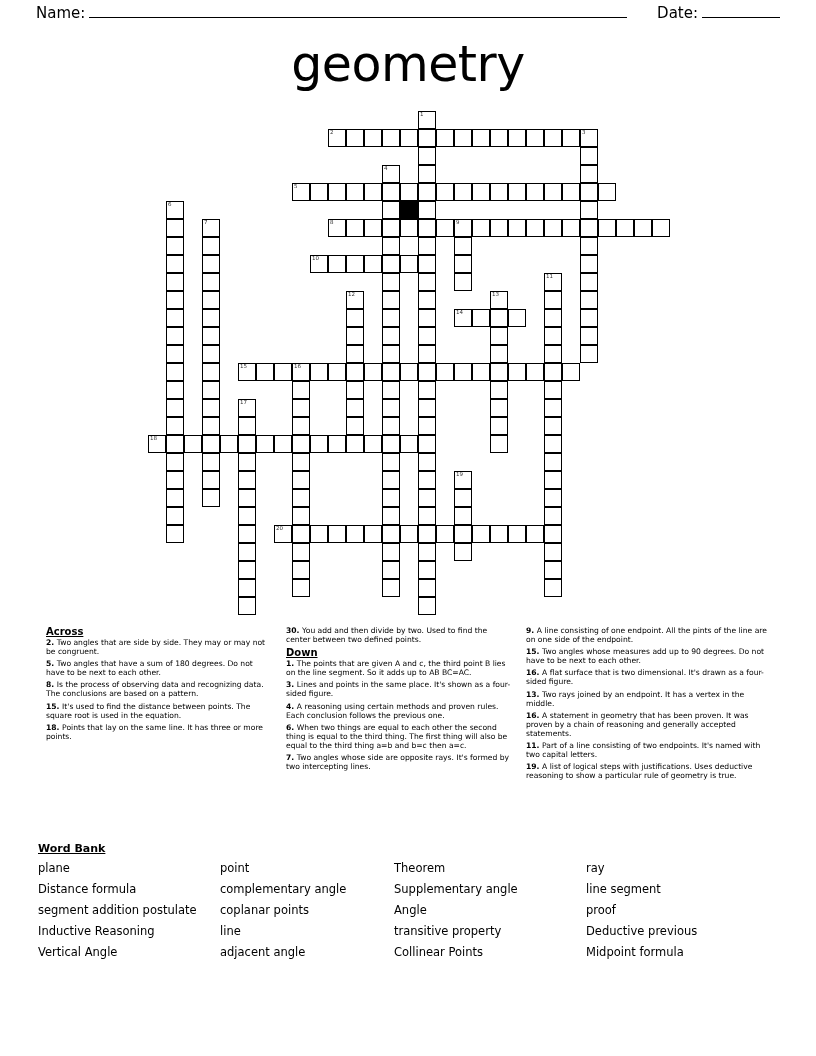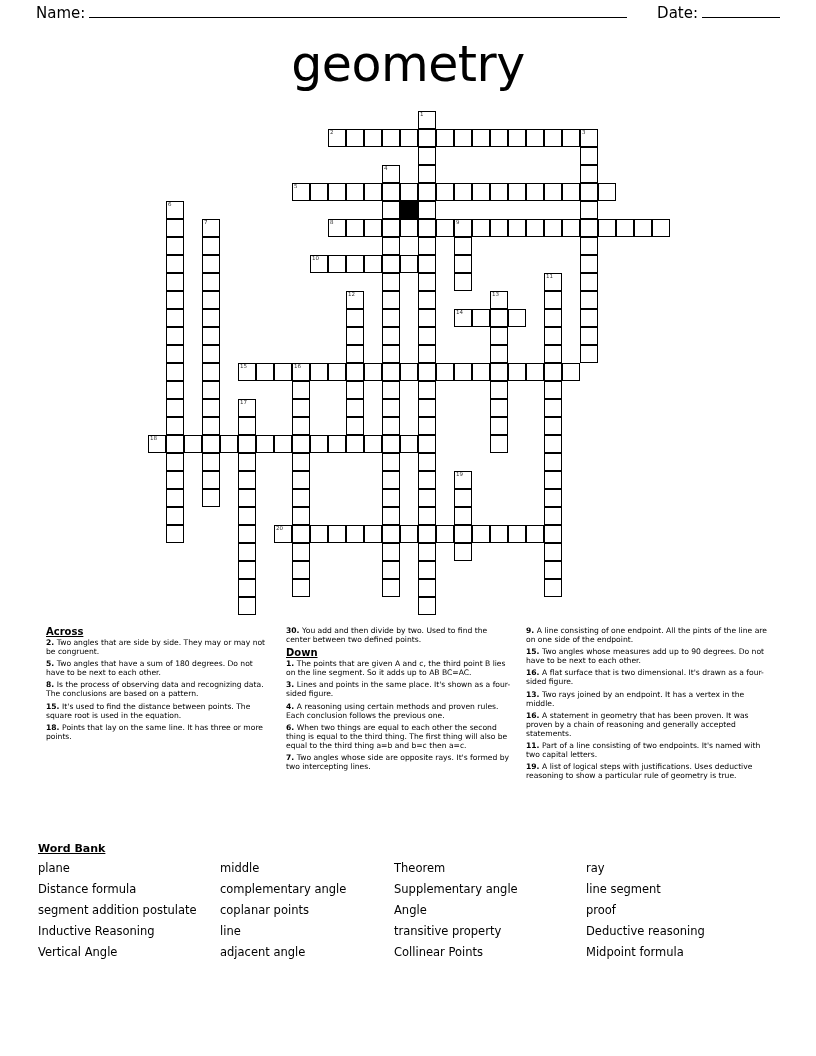--- a/index.html
+++ b/index.html
@@ -462,33 +462,33 @@
       <p class="clue"><b>16. </b>A statement in geometry that has been proven. It was proven by a chain of reasoning and generally accepted statements.</p>
       <p class="clue"><b>11. </b>Part of a line consisting of two endpoints. It's named with two capital letters.</p>
       <p class="clue"><b>19. </b>A list of logical steps with justifications. Uses deductive reasoning to show a particular rule of geometry is true.</p>
     </div>
 </div>
 
 <div id="wordbank">
   <div class="wb-heading">Word Bank</div>
   <div class="wb-grid">
       <div class="wb-item">plane</div>
-      <div class="wb-item">middle</div>
+      <div class="wb-item">point</div>
       <div class="wb-item">Theorem</div>
       <div class="wb-item">ray</div>
       <div class="wb-item">Distance formula</div>
       <div class="wb-item">complementary angle</div>
       <div class="wb-item">Supplementary angle</div>
       <div class="wb-item">line segment</div>
       <div class="wb-item">segment addition postulate</div>
       <div class="wb-item">coplanar points</div>
       <div class="wb-item">Angle</div>
       <div class="wb-item">proof</div>
       <div class="wb-item">Inductive Reasoning</div>
       <div class="wb-item">line</div>
       <div class="wb-item">transitive property</div>
-      <div class="wb-item">Deductive reasoning</div>
+      <div class="wb-item">Deductive previous</div>
       <div class="wb-item">Vertical Angle</div>
       <div class="wb-item">adjacent angle</div>
       <div class="wb-item">Collinear Points</div>
       <div class="wb-item">Midpoint formula</div>
     </div>
 </div>
 
 </body></html>

